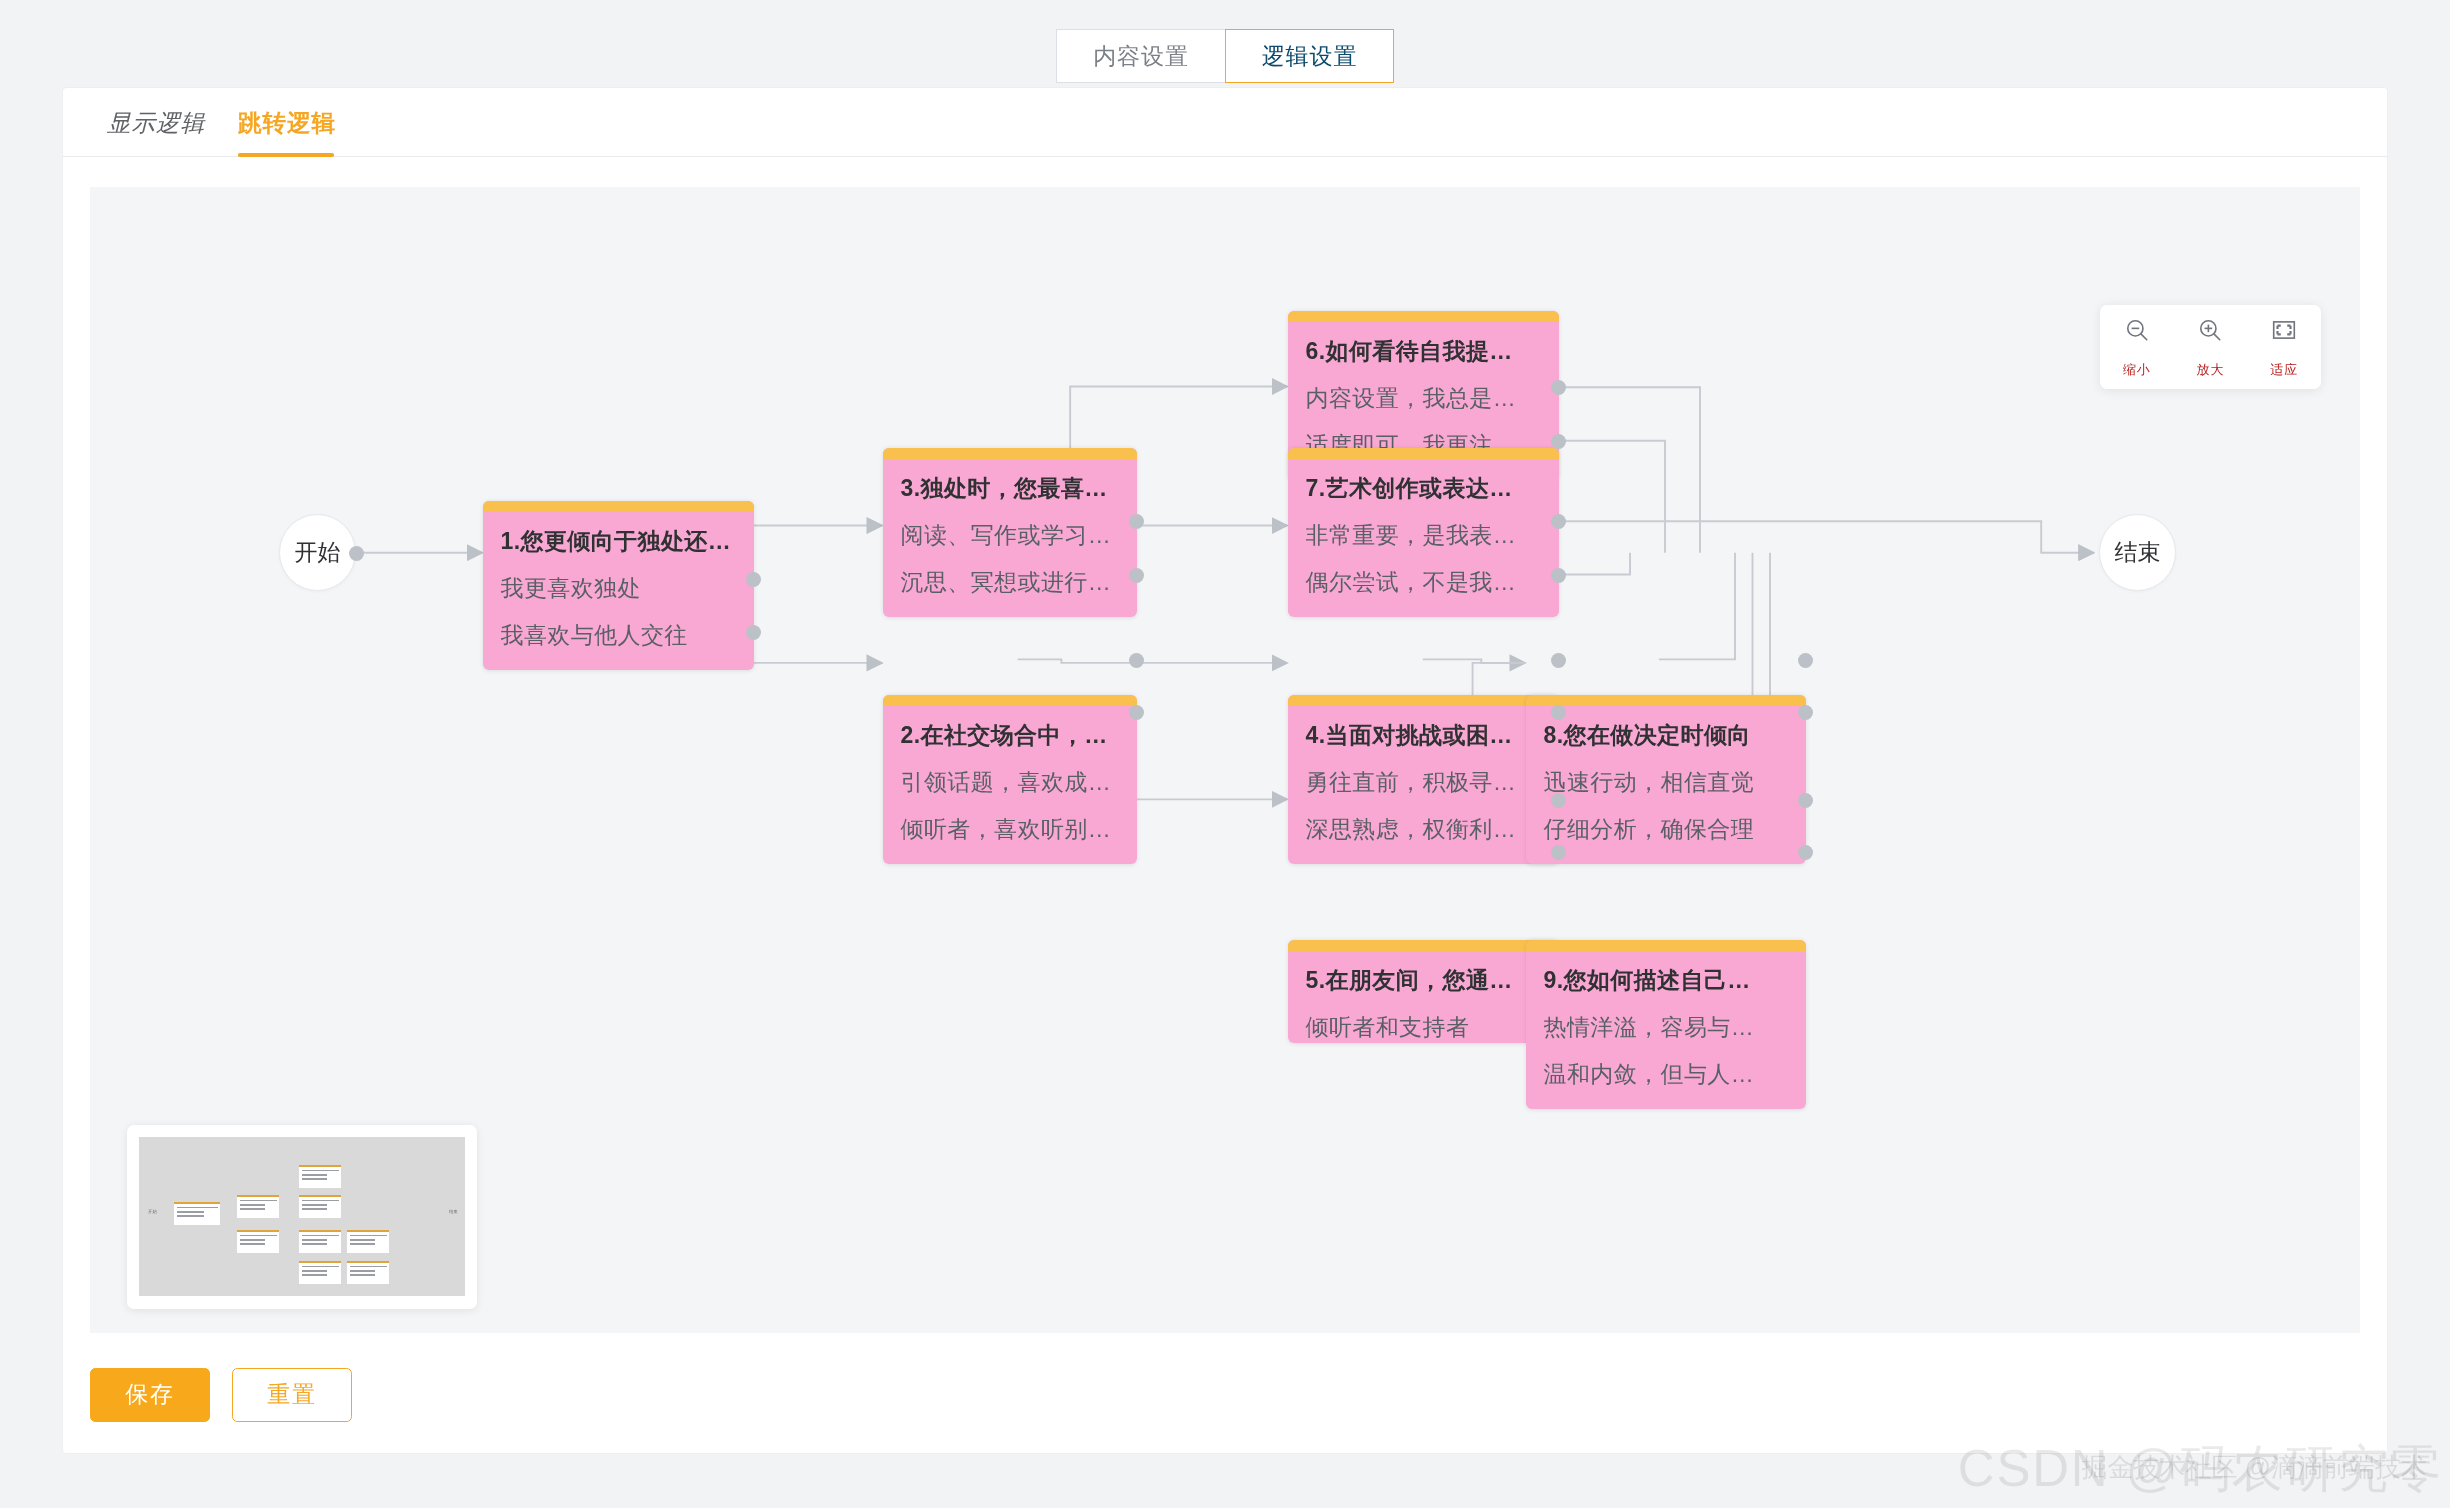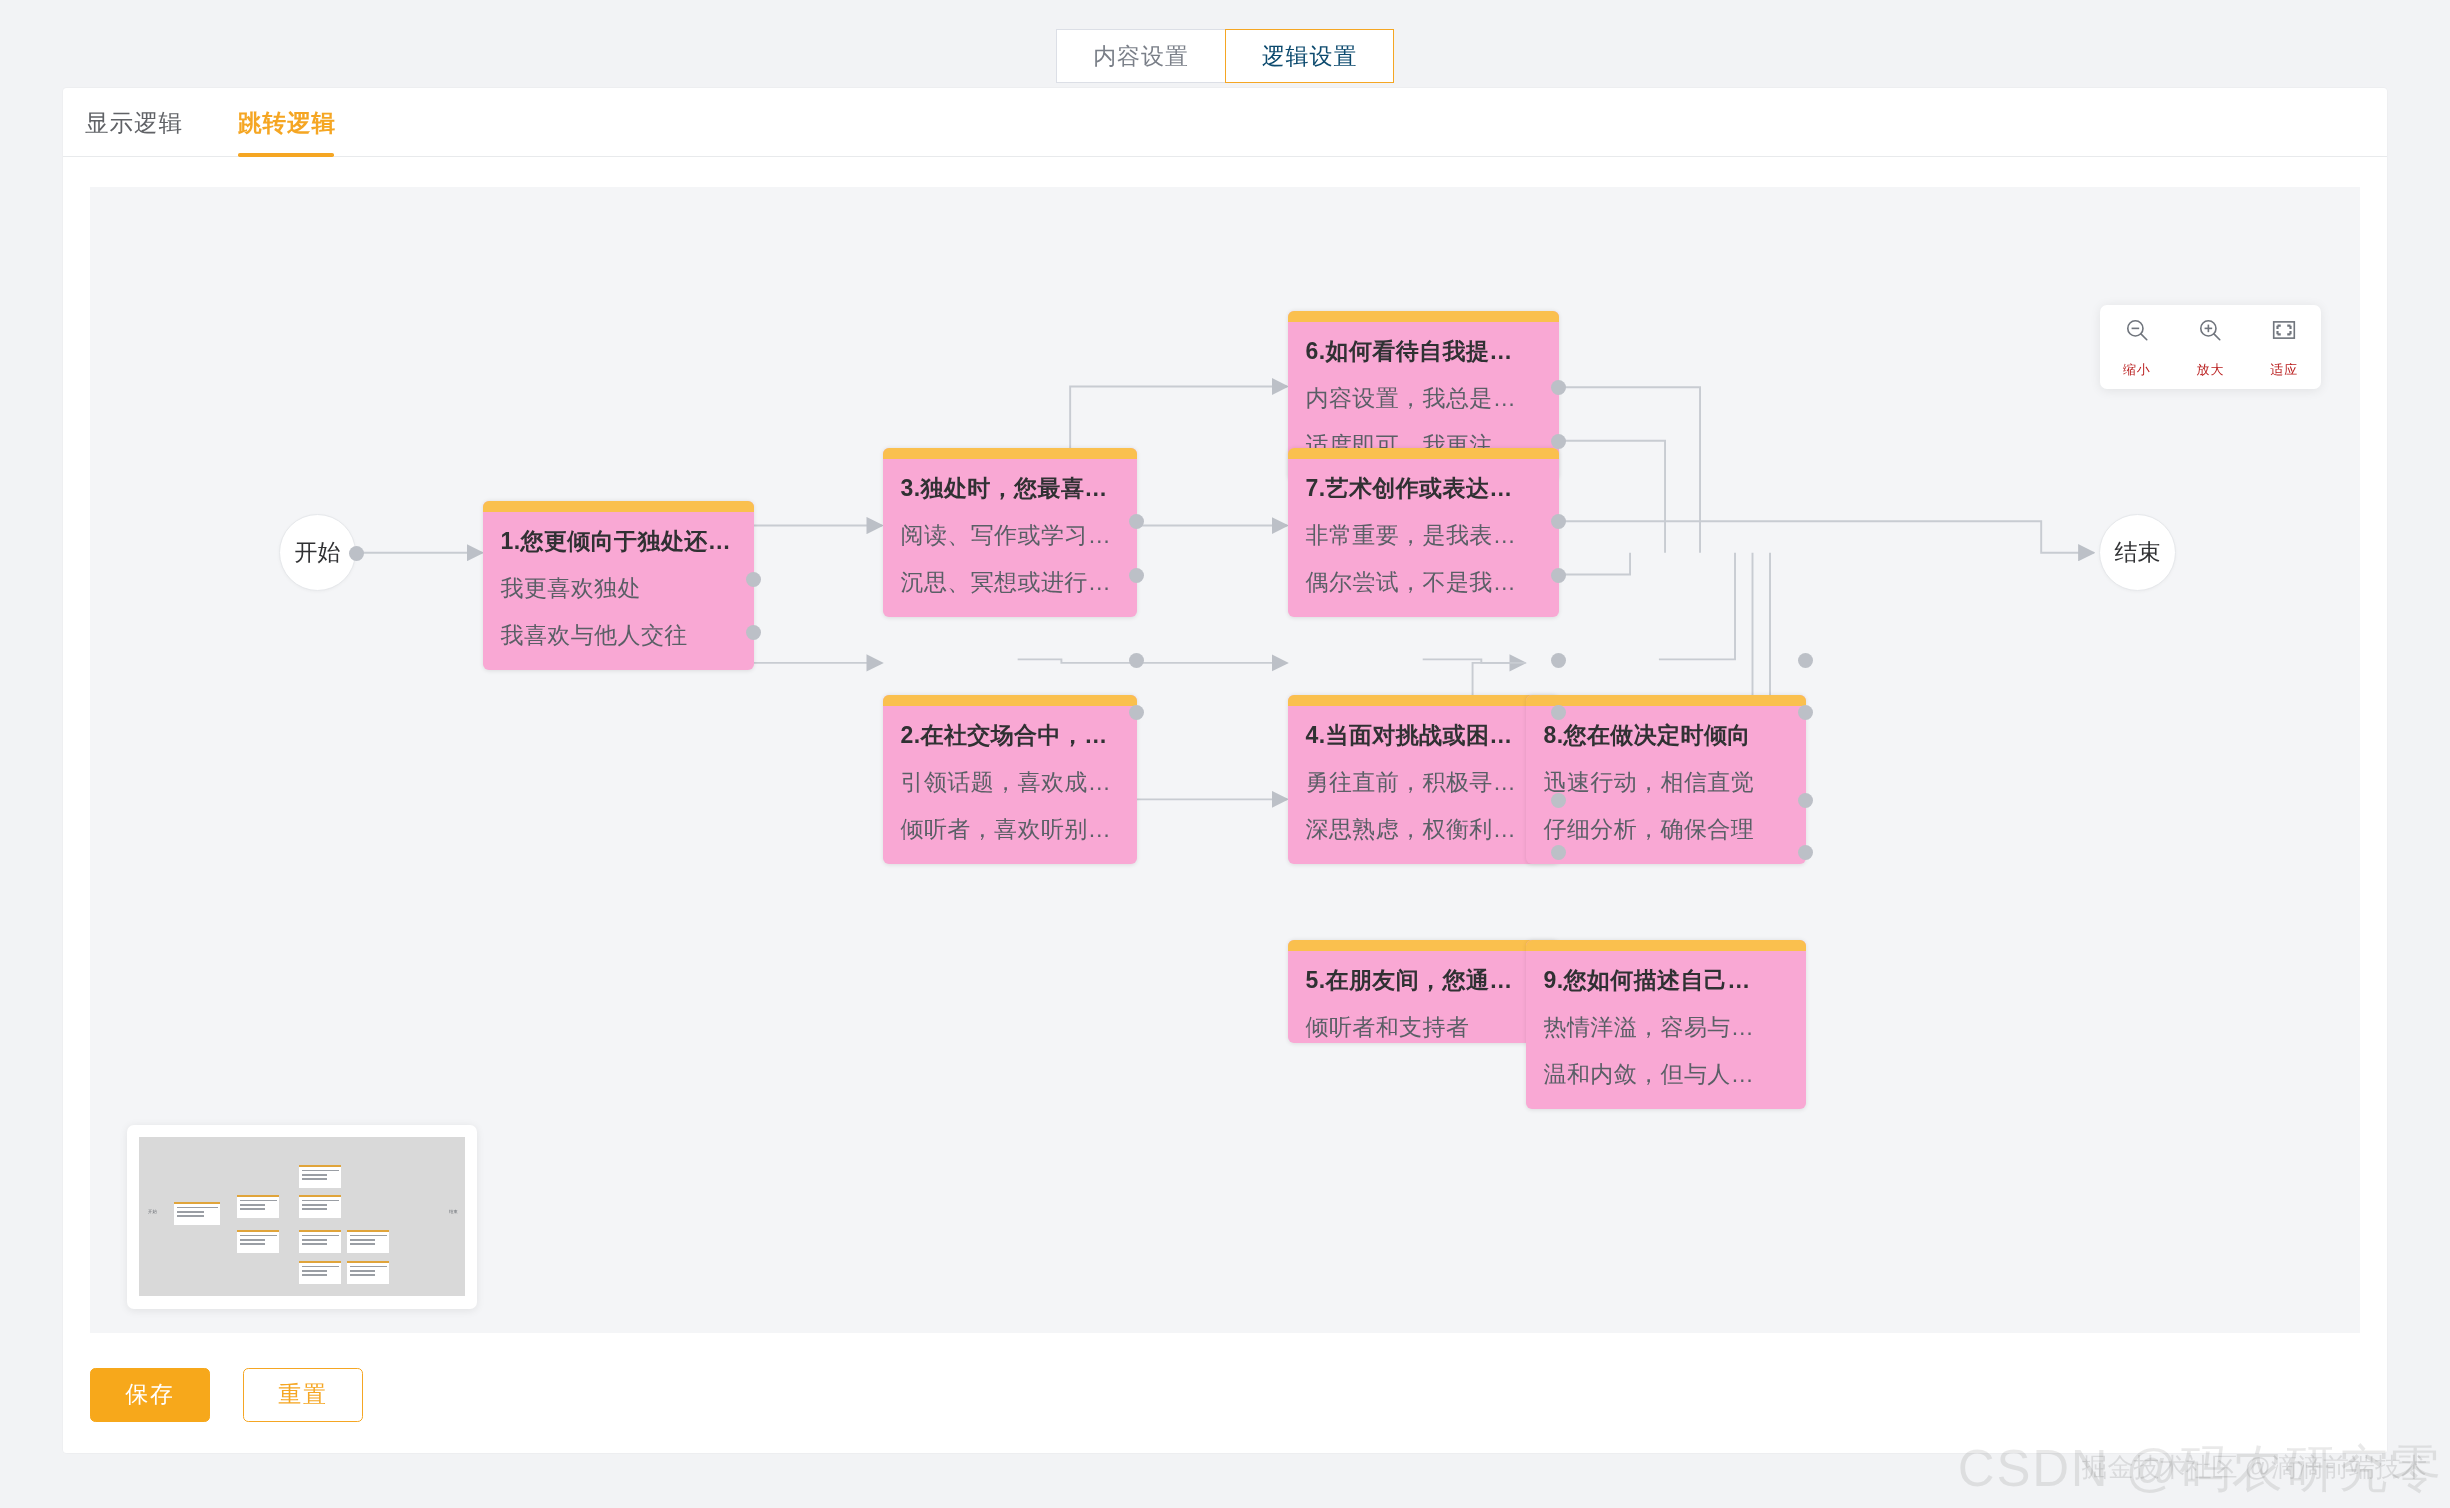--- a/index.html
+++ b/index.html
@@ -43,21 +43,21 @@
   
   .tabs{
     position:absolute;left:0;top:0;width:2324px;height:69px;
     border-bottom:1.8px solid #e8eaec;
     box-sizing:border-box;
   }
   .tab{
     position:absolute;top:19px;
     font-size:23.6px;color:#606266;cursor:pointer;letter-spacing:0.9px;
   }
-  .tab.t0{left:22px;}
+  .tab.t0{left:44px;font-style:italic;}
   .tab.t1{left:175px;color:#f5a623;font-weight:bold;}
   .tab-underline{
     position:absolute;left:175px;top:65px;width:96px;height:4.4px;
     background:#f5a623;border-radius:1.8px;
   }
 
   
   .canvas{
     position:absolute;left:27px;top:99px;
     width:2270px;height:1146px;
@@ -133,21 +133,21 @@
   }
   .mini-node{position:absolute;background:#fff;}
   .mini-node .mcap{height:2.2px;background:#e0a43a;width:100%;}
   .mini-node .mline{height:1.8px;background:#9a9ea4;margin:2.6px 2.6px 0 2.6px;}
   .mini-node .mline.short{width:60%;}
   .mini-term{position:absolute;font-size:4.4px;color:#6b6f75;}
 
   
   .footer{
     position:absolute;left:27px;bottom:31.5px;
-    display:flex;gap:33px;align-items:center;
+    display:flex;gap:22px;align-items:center;
   }
   .btn{
     height:54px;min-width:120px;border-radius:5.3px;
     display:flex;align-items:center;justify-content:center;
     font-size:23px;cursor:pointer;box-sizing:border-box;letter-spacing:1.8px;
   }
   .btn.primary{background:#f7a81b;color:#ffffff;border:0.9px solid #f7a81b;}
   .btn.ghost{background:#ffffff;color:#f5a623;border:1.4px solid #f5a623;}
 
   

